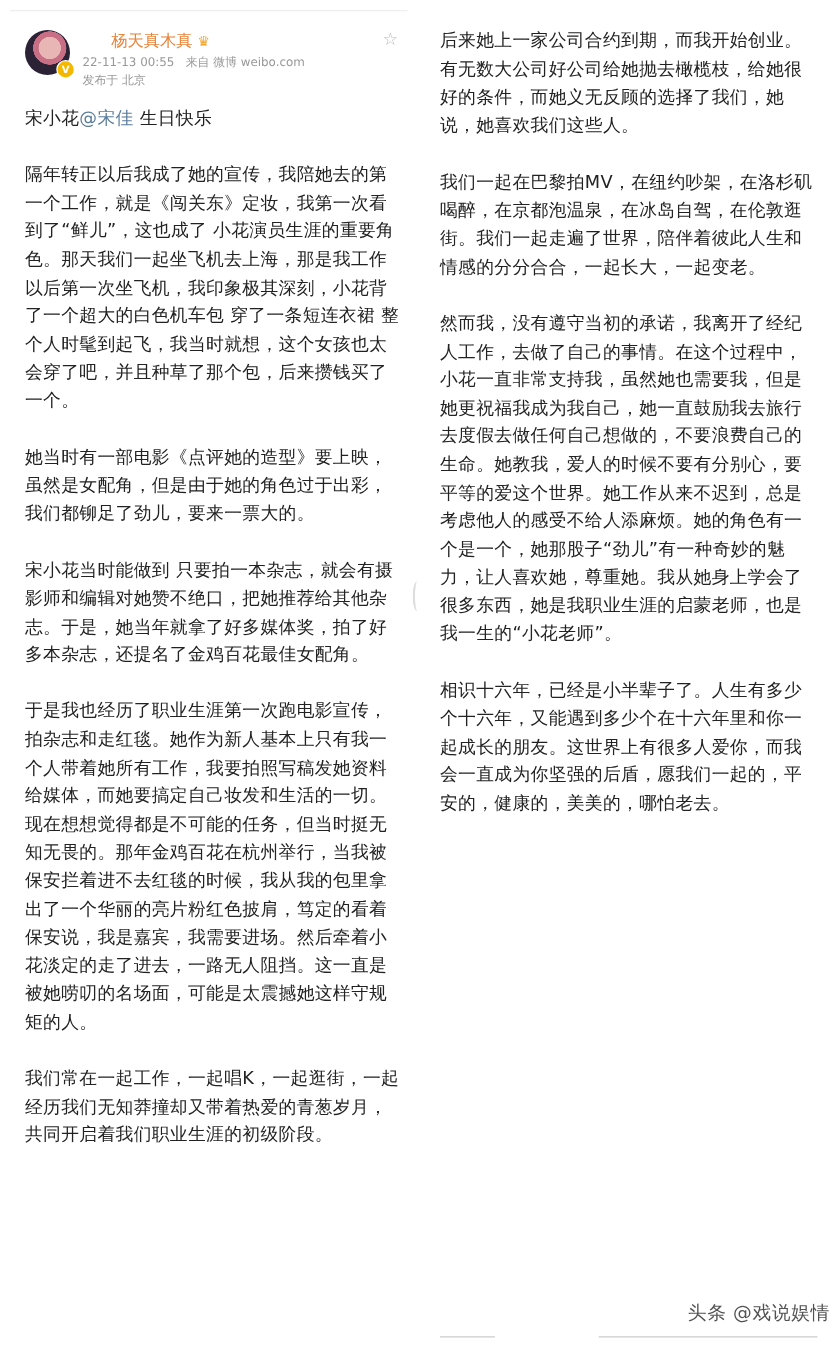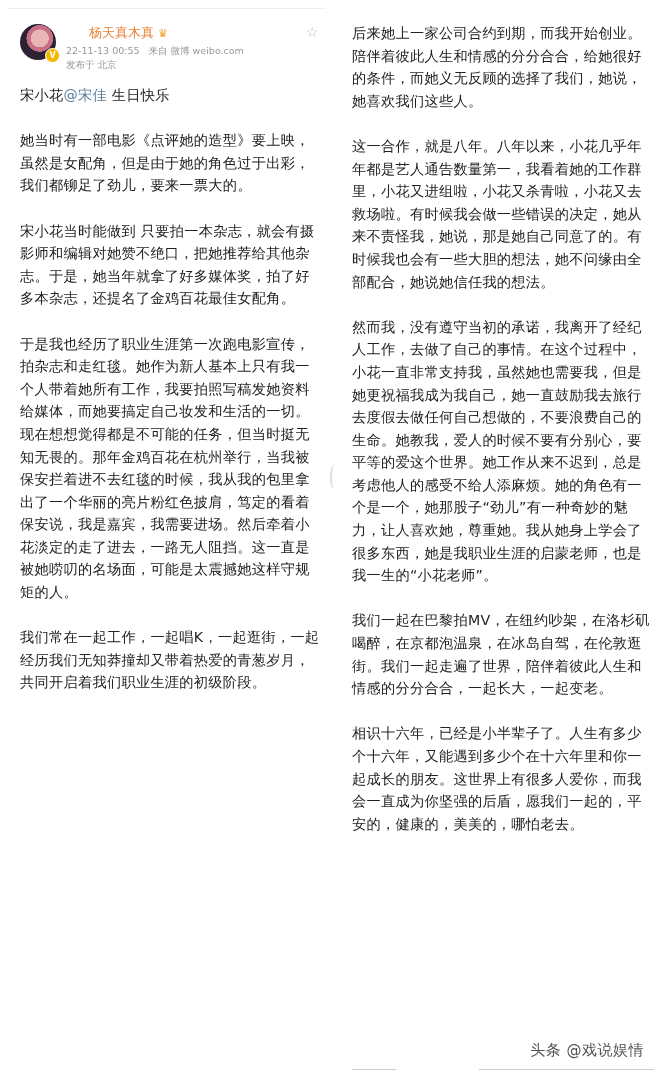--- a/index.html
+++ b/index.html
@@ -13,21 +13,21 @@
   .vbadge{position:absolute;right:-4px;bottom:-3px;width:13px;height:13px;border-radius:50%;background:#f5b800;border:1.5px solid #fff;color:#fff;font-size:8px;line-height:13px;text-align:center;font-weight:bold;}
   .uname{position:absolute;left:46px;top:4px;font-size:13px;color:#e8833a;white-space:nowrap;margin-left:23px;}
   .crown{display:inline-block;margin-left:4px;color:#f2a32a;font-size:11px;}
   .meta{position:absolute;left:46px;top:24px;font-size:9.5px;color:#999;white-space:nowrap;line-height:14px;}
   .star{position:absolute;left:286px;top:4px;font-size:14px;color:#bbb;}
   .post{position:absolute;left:20px;right:12px;font-size:14.2px;line-height:22.6px;letter-spacing:0.3px;}
   .post p{margin:0 0 22.6px 0;}
   .link{color:#5a7d9c;}
   .col-right .post{left:18px;right:14px;top:22px;}
   .col-left .post{top:84px;}
-  .watermark{position:absolute;right:24px;bottom:20px;font-size:15px;color:#333;letter-spacing:0.5px;opacity:0.85;}
+  .watermark{position:absolute;right:4px;bottom:20px;font-size:15px;color:#333;letter-spacing:0.5px;opacity:0.85;}
   .underline{position:absolute;bottom:10px;height:1px;background:#ccc;}
   .deco-left{position:absolute;left:330px;top:465px;width:6px;height:24px;border-left:2px solid #ddd;border-radius:50%;}
 </style>
 </head>
 <body>
 
 <div class="col col-left">
   <div class="topline"></div>
   <div class="header">
     <div class="avatar">
@@ -41,32 +41,32 @@
         <span>22-11-13 00:55</span>
         <span style="margin-left:6px;">来自 微博 weibo.com</span>
       </div>
       <div>发布于 北京</div>
     </div>
     <div class="star">☆</div>
   </div>
 
   <div class="post">
     <p><span>宋小花</span><span class="link">@宋佳</span><span> 生日快乐</span></p>
+    <p>隔年转正以后我成了她的宣传，我陪她去的第一个工作，就是《闯关东》定妆，我第一次看到了“鲜儿”，这也成了 小花演员生涯的重要角色。那天我们一起坐飞机去上海，那是我工作以后第一次坐飞机，我印象极其深刻，小花背了一个超大的白色机车包 穿了一条短连衣裙 整个人时髦到起飞，我当时就想，这个女孩也太会穿了吧，并且种草了那个包，后来攒钱买了一个。</p>
     <p>她当时有一部电影《点评她的造型》要上映，虽然是女配角，但是由于她的角色过于出彩，我们都铆足了劲儿，要来一票大的。</p>
     <p>宋小花当时能做到 只要拍一本杂志，就会有摄影师和编辑对她赞不绝口，把她推荐给其他杂志。于是，她当年就拿了好多媒体奖，拍了好多本杂志，还提名了金鸡百花最佳女配角。</p>
     <p>于是我也经历了职业生涯第一次跑电影宣传，拍杂志和走红毯。她作为新人基本上只有我一个人带着她所有工作，我要拍照写稿发她资料给媒体，而她要搞定自己妆发和生活的一切。现在想想觉得都是不可能的任务，但当时挺无知无畏的。那年金鸡百花在杭州举行，当我被保安拦着进不去红毯的时候，我从我的包里拿出了一个华丽的亮片粉红色披肩，笃定的看着保安说，我是嘉宾，我需要进场。然后牵着小花淡定的走了进去，一路无人阻挡。这一直是被她唠叨的名场面，可能是太震撼她这样守规矩的人。</p>
     <p>我们常在一起工作，一起唱K，一起逛街，一起经历我们无知莽撞却又带着热爱的青葱岁月，共同开启着我们职业生涯的初级阶段。</p>
   </div>
   <div class="deco-left"></div>
 </div>
 
 <div class="col col-right">
   <div class="post">
-    <p>后来她上一家公司合约到期，而我开始创业。陪伴着彼此人生和情感的分分合合，给她很好的条件，而她义无反顾的选择了我们，她说，她喜欢我们这些人。</p>
-    <p>这一合作，就是八年。八年以来，小花几乎年年都是艺人通告数量第一，我看着她的工作群里，小花又进组啦，小花又杀青啦，小花又去救场啦。有时候我会做一些错误的决定，她从来不责怪我，她说，那是她自己同意了的。有时候我也会有一些大胆的想法，她不问缘由全部配合，她说她信任我的想法。</p>
+    <p>后来她上一家公司合约到期，而我开始创业。有无数大公司好公司给她抛去橄榄枝，给她很好的条件，而她义无反顾的选择了我们，她说，她喜欢我们这些人。</p>
+    <p>我们一起在巴黎拍MV，在纽约吵架，在洛杉矶喝醉，在京都泡温泉，在冰岛自驾，在伦敦逛街。我们一起走遍了世界，陪伴着彼此人生和情感的分分合合，一起长大，一起变老。</p>
     <p>然而我，没有遵守当初的承诺，我离开了经纪人工作，去做了自己的事情。在这个过程中，小花一直非常支持我，虽然她也需要我，但是她更祝福我成为我自己，她一直鼓励我去旅行去度假去做任何自己想做的，不要浪费自己的生命。她教我，爱人的时候不要有分别心，要平等的爱这个世界。她工作从来不迟到，总是考虑他人的感受不给人添麻烦。她的角色有一个是一个，她那股子“劲儿”有一种奇妙的魅力，让人喜欢她，尊重她。我从她身上学会了很多东西，她是我职业生涯的启蒙老师，也是我一生的“小花老师”。</p>
-    <p>我们一起在巴黎拍MV，在纽约吵架，在洛杉矶喝醉，在京都泡温泉，在冰岛自驾，在伦敦逛街。我们一起走遍了世界，陪伴着彼此人生和情感的分分合合，一起长大，一起变老。</p>
     <p>相识十六年，已经是小半辈子了。人生有多少个十六年，又能遇到多少个在十六年里和你一起成长的朋友。这世界上有很多人爱你，而我会一直成为你坚强的后盾，愿我们一起的，平安的，健康的，美美的，哪怕老去。</p>
   </div>
   <div class="watermark">头条 @戏说娱情</div>
   <div class="underline" style="left:18px;width:44px;"></div>
   <div class="underline" style="left:145px;width:175px;"></div>
 </div>
 
 </body></html>

